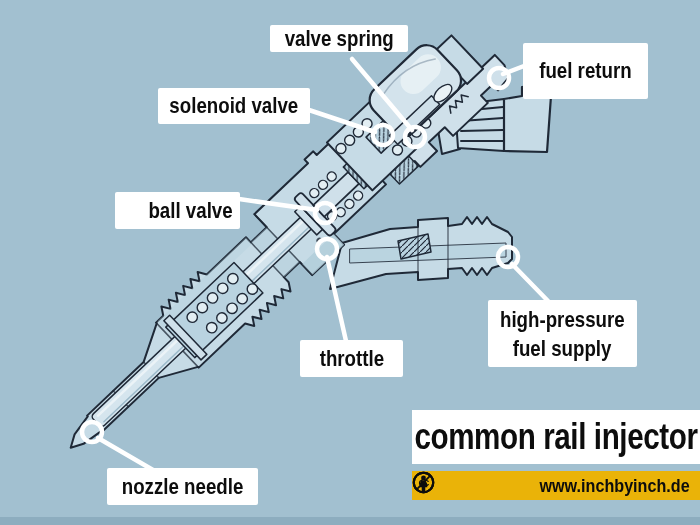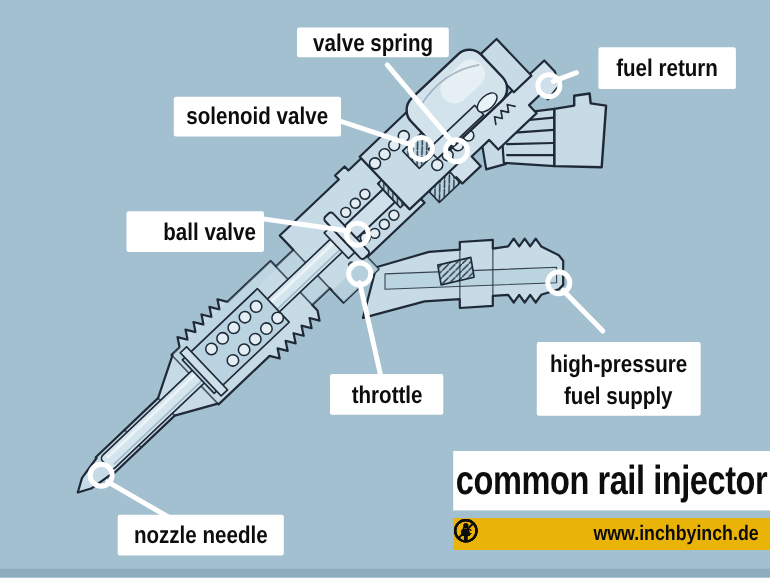--- a/index.html
+++ b/index.html
@@ -177,33 +177,33 @@
     <circle cx="325" cy="213" r="10"></circle>
     <circle cx="327" cy="249" r="10"></circle>
     <circle cx="508" cy="257" r="10"></circle>
     <circle cx="92" cy="432" r="10"></circle>
   </g>
 </svg>
 
 <div class="callout-label" style="left:270px;top:25px;width:138px;height:27px;">
   <span class="squeeze">valve spring</span>
 </div>
-<div class="callout-label" style="left:544px;top:43px;width:125px;height:38px;">
+<div class="callout-label" style="left:523px;top:43px;width:125px;height:56px;">
   <span class="squeeze">fuel return</span>
 </div>
 <div class="callout-label" style="left:158px;top:88px;width:152px;height:36px;">
   <span class="squeeze">solenoid valve</span>
 </div>
 <div class="callout-label" style="left:115px;top:192px;width:125px;height:37px;justify-content:flex-end;">
   <span class="squeeze">ball valve</span>
 </div>
 <div class="callout-label" style="left:300px;top:340px;width:103px;height:37px;">
   <span class="squeeze">throttle</span>
 </div>
-<div class="callout-label two-line" style="left:488px;top:300px;width:149px;height:67px;margin-top:11px;">
+<div class="callout-label two-line" style="left:488px;top:300px;width:149px;height:67px;">
   <span class="squeeze">high-pressure</span>
   <span class="squeeze">fuel supply</span>
 </div>
 <div class="callout-label" style="left:107px;top:468px;width:151px;height:37px;">
   <span class="squeeze">nozzle needle</span>
 </div>
 
 <div id="title-bar">
   <span class="t">common rail injector</span>
 </div>

